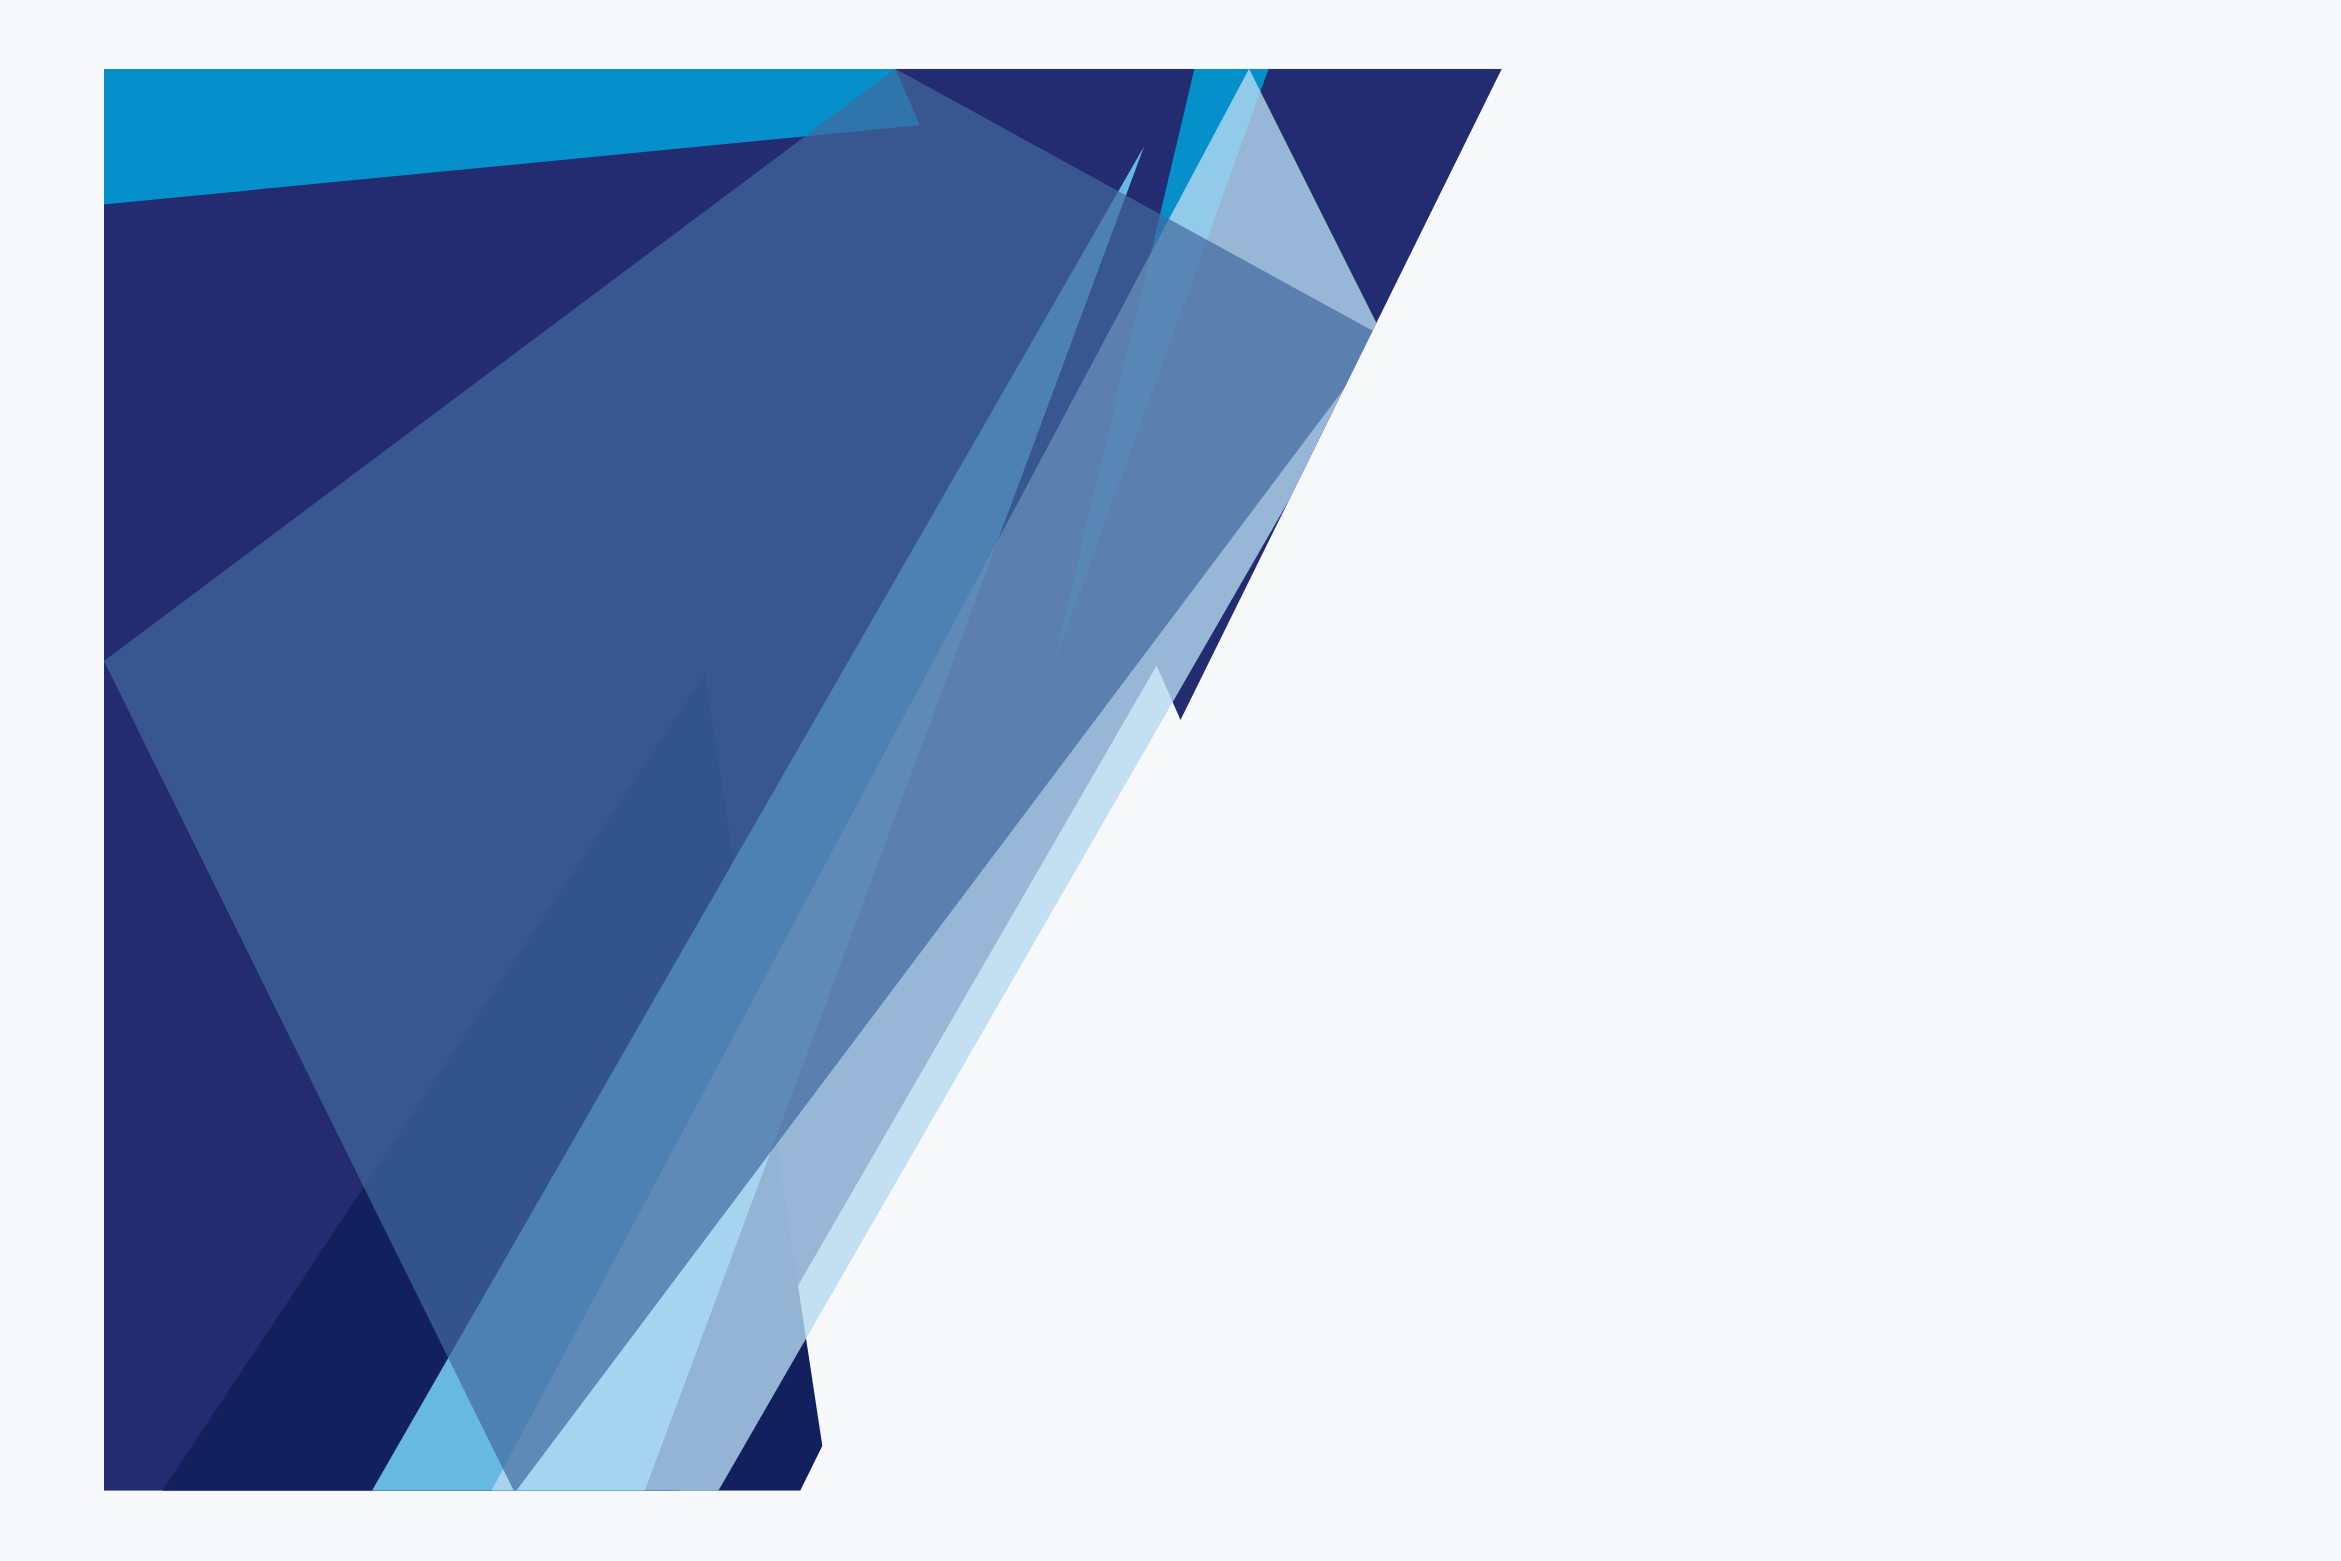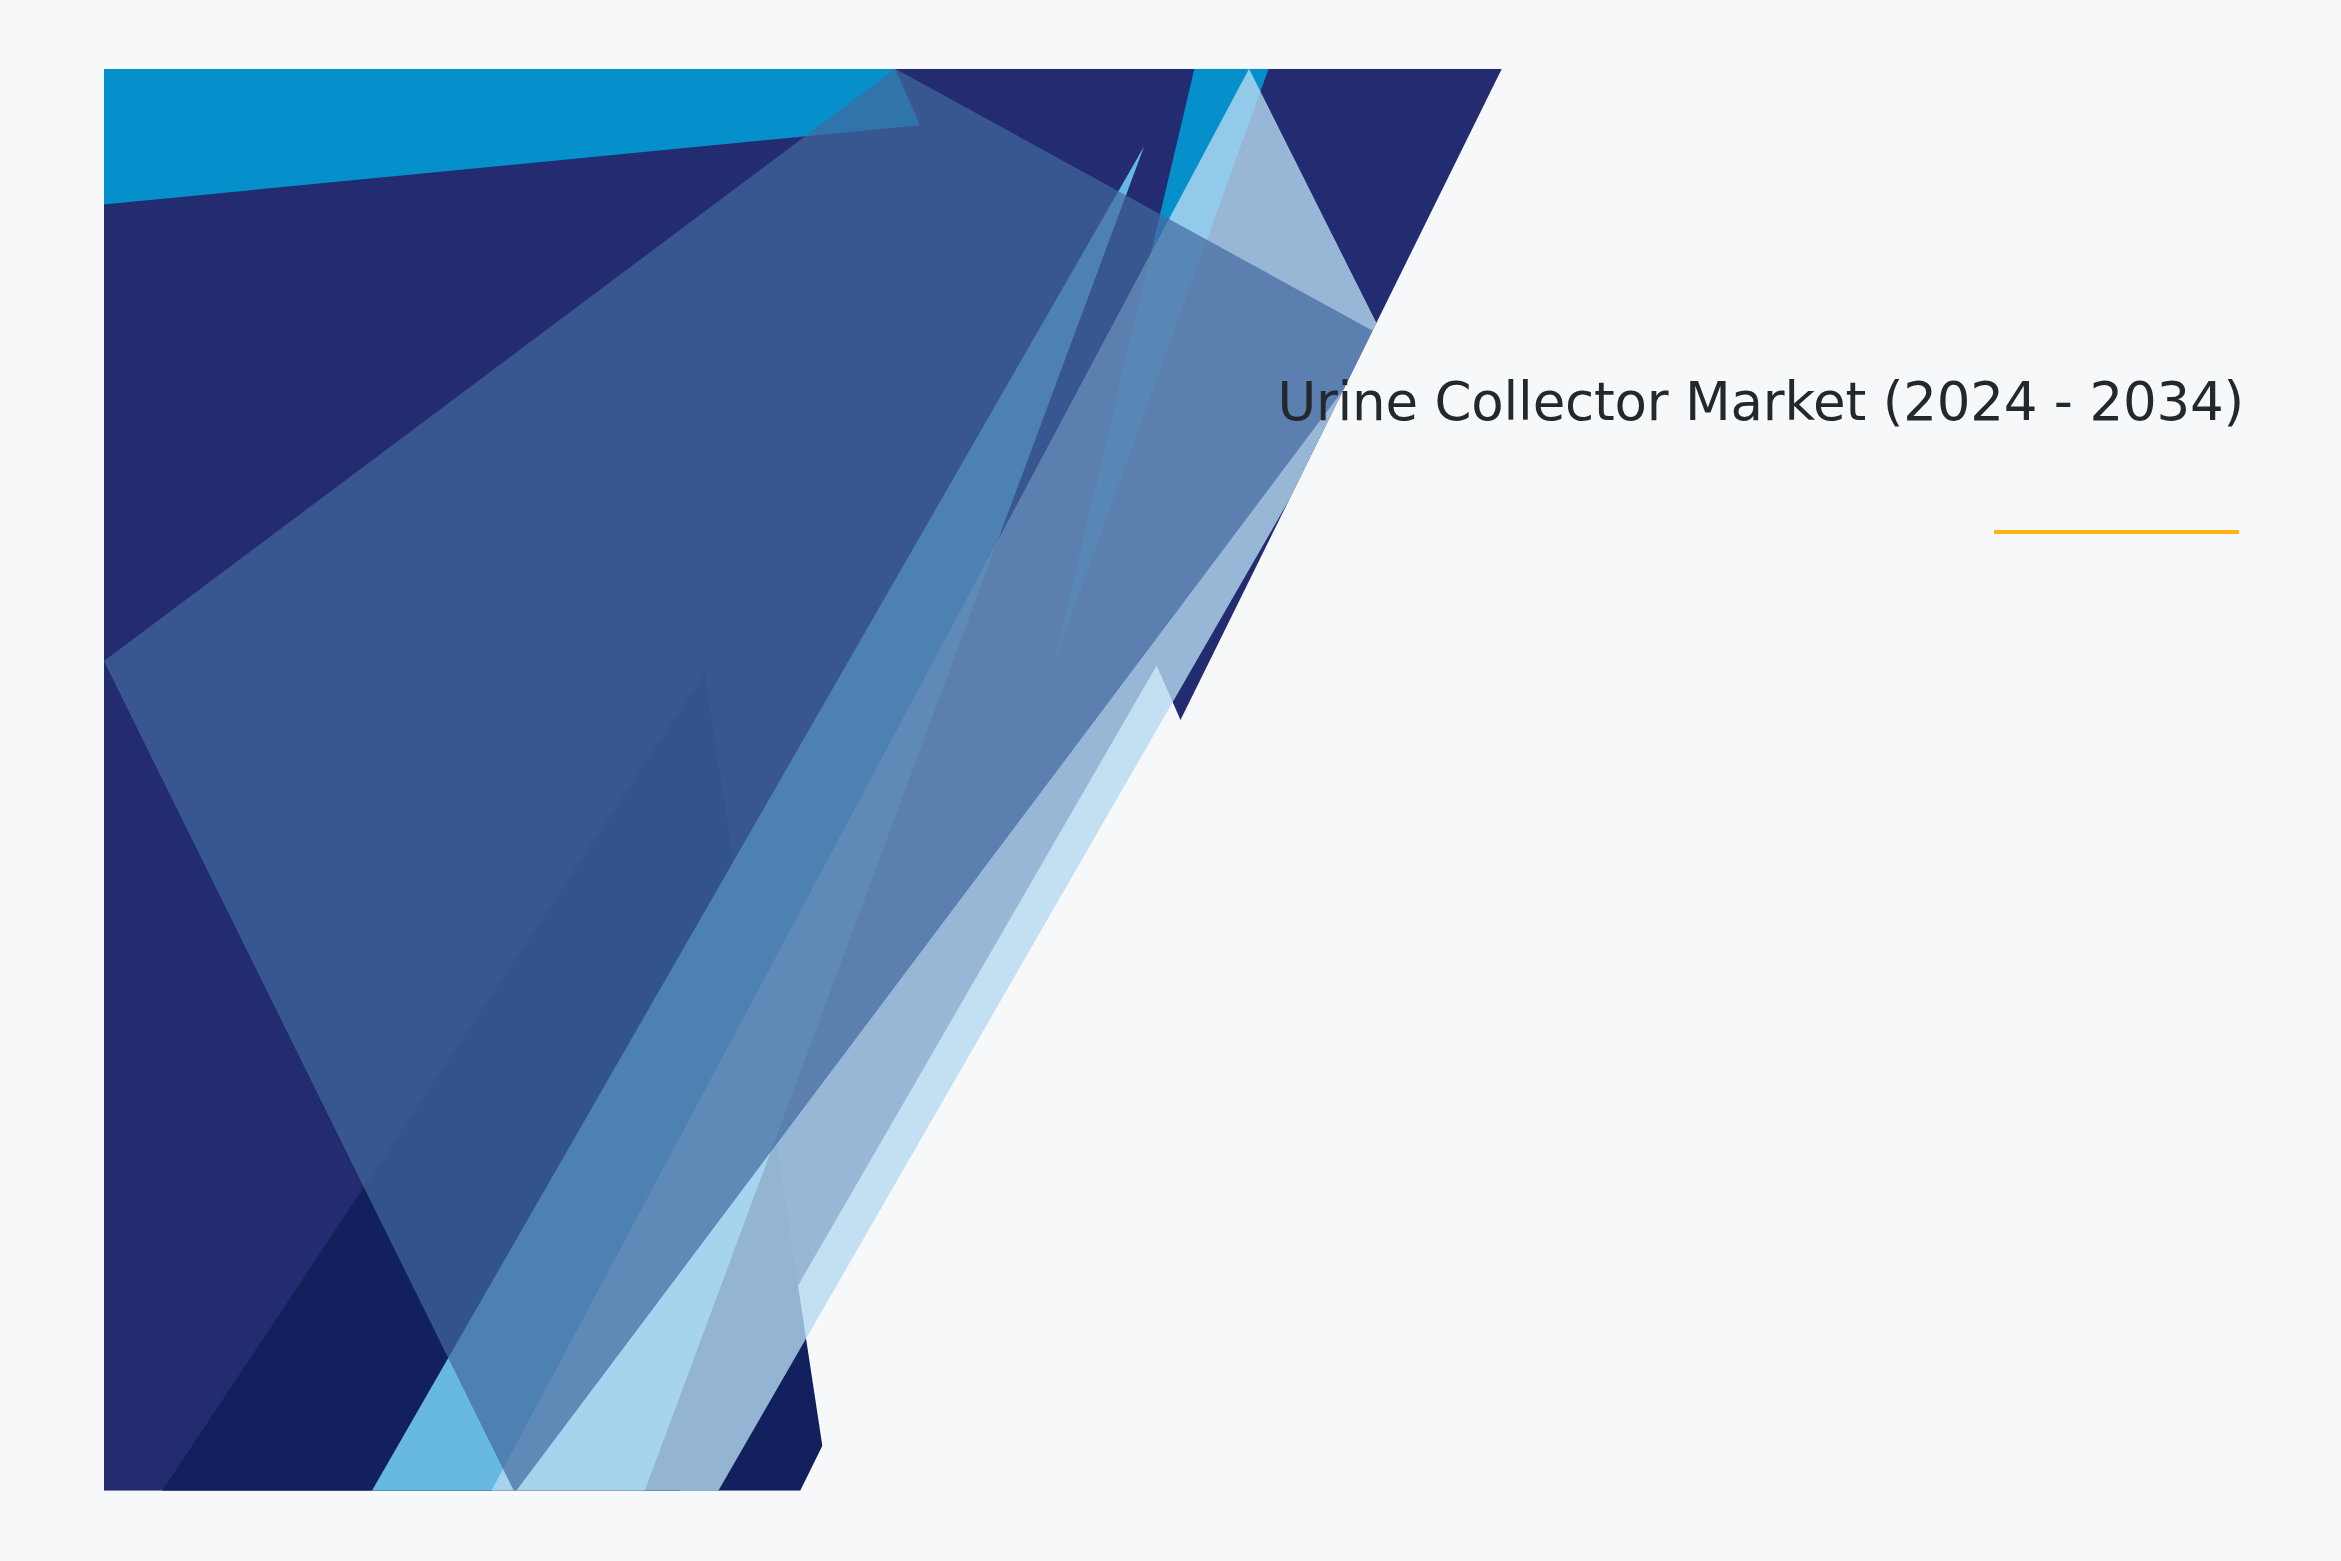--- a/index.html
+++ b/index.html
@@ -81,20 +81,16 @@
       <polygon points="1835,141 3120,141 2430,1500" fill="#232C70"></polygon>
       <polygon points="2448,141 2600,141 2160,1360" fill="#0590CC"></polygon>
       <polygon points="1445,1380 1700,3060 330,3060" fill="#12205E"></polygon>
       <polygon points="2345,300 1320,3060 760,3060" fill="#68B9E2"></polygon>
       <polygon points="2560,141 2835,690 1470,3060 1005,3060" fill="#B5DAF0" opacity="0.80"></polygon>
       <polygon points="1835,141 2835,690 1055,3060 213,1355" fill="#42699E" opacity="0.70"></polygon>
     </g>
   </svg>
 
   <div id="text-block">
-    <div class="title-wrap">
-      <div id="title-underline"></div>
-      <h1 id="title">Urine Collector Market (2024 - 2034)</h1>
-    </div>
   </div>
 
 </div>
 
 
 </body></html>

